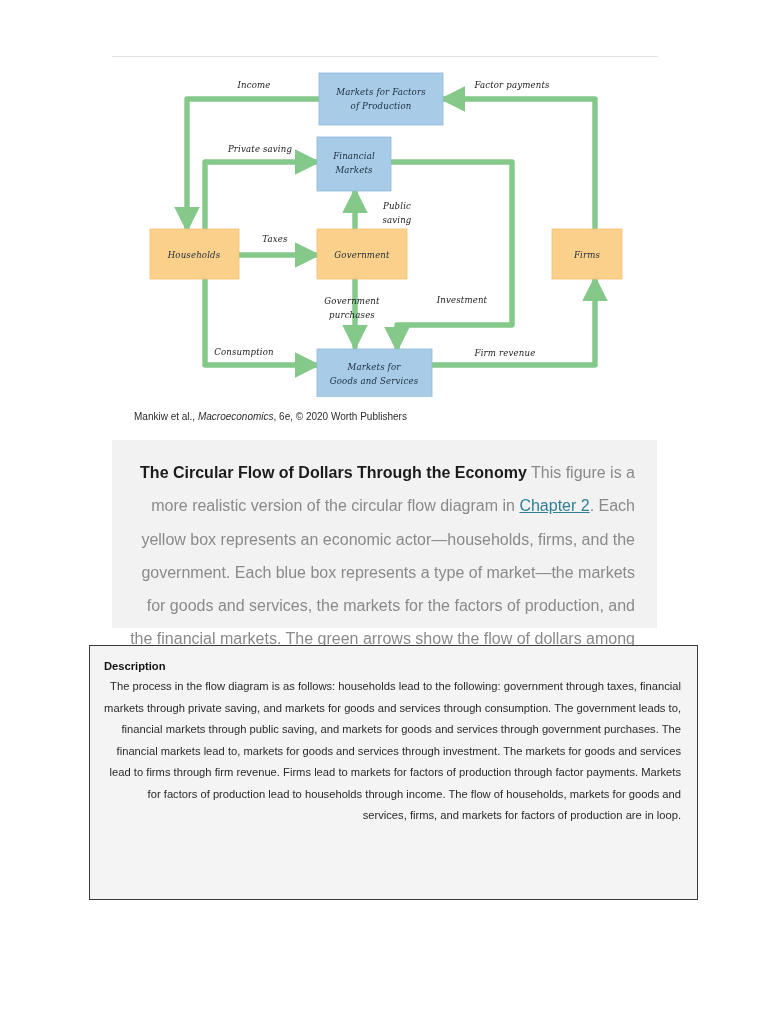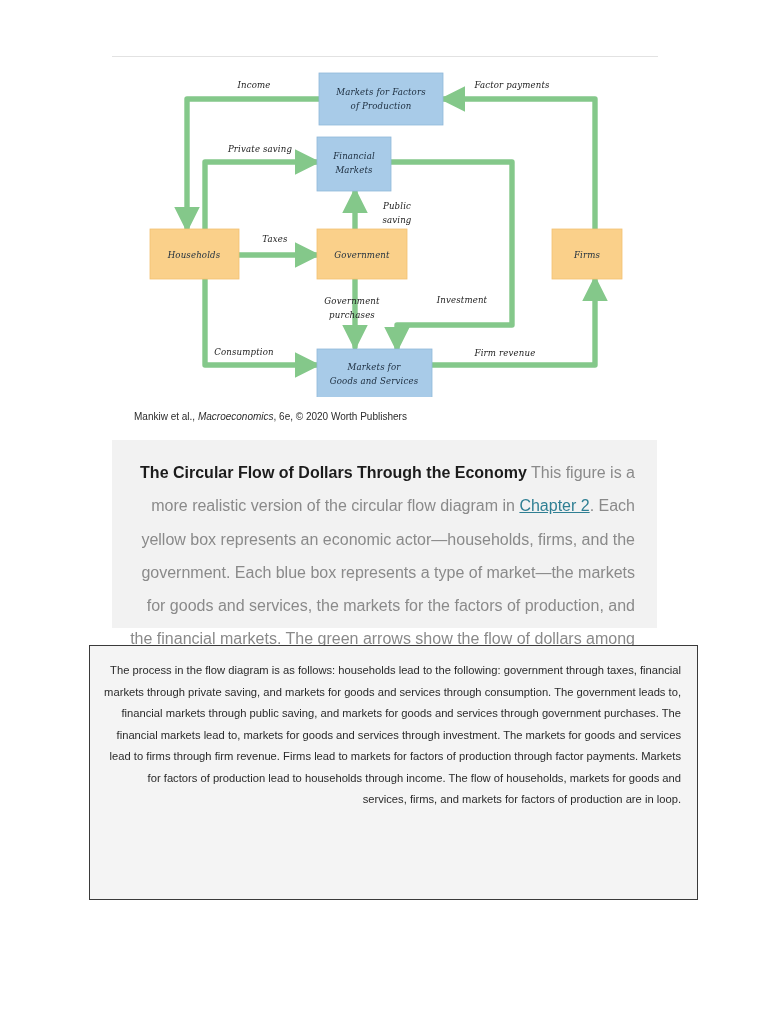--- a/index.html
+++ b/index.html
@@ -211,14 +211,15 @@
 
     <div class="credit-line"><span>Mankiw et al., </span><i>Macroeconomics</i><span>, 6e, © 2020 Worth Publishers</span></div>
   </div>
 </div>
 
 <div id="caption-panel">
   <p id="caption-body"><span class="cap-strong">The Circular Flow of Dollars Through the Economy</span><span> This figure is a more realistic version of the circular flow diagram in </span><a class="cap-link">Chapter 2</a><span>. Each yellow box represents an economic actor—households, firms, and the government. Each blue box represents a type of market—the markets for goods and services, the markets for the factors of production, and the financial markets. The green arrows show the flow of dollars among the economic actors through the three types of markets.</span></p>
 </div>
 
 <div id="description-panel">
+  <p id="description-title">Description</p>
   <p id="description-body">The process in the flow diagram is as follows: households lead to the following: government through taxes, financial markets through private saving, and markets for goods and services through consumption. The government leads to, financial markets through public saving, and markets for goods and services through government purchases. The financial markets lead to, markets for goods and services through investment. The markets for goods and services lead to firms through firm revenue. Firms lead to markets for factors of production through factor payments. Markets for factors of production lead to households through income. The flow of households, markets for goods and services, firms, and markets for factors of production are in loop.</p>
 </div>
 
 </body></html>

